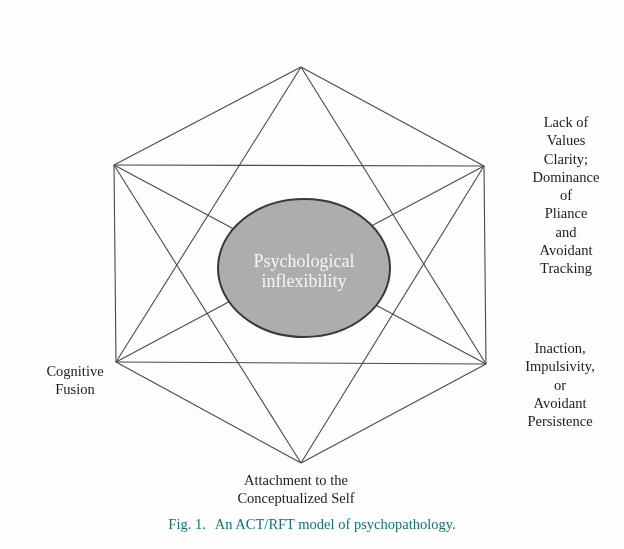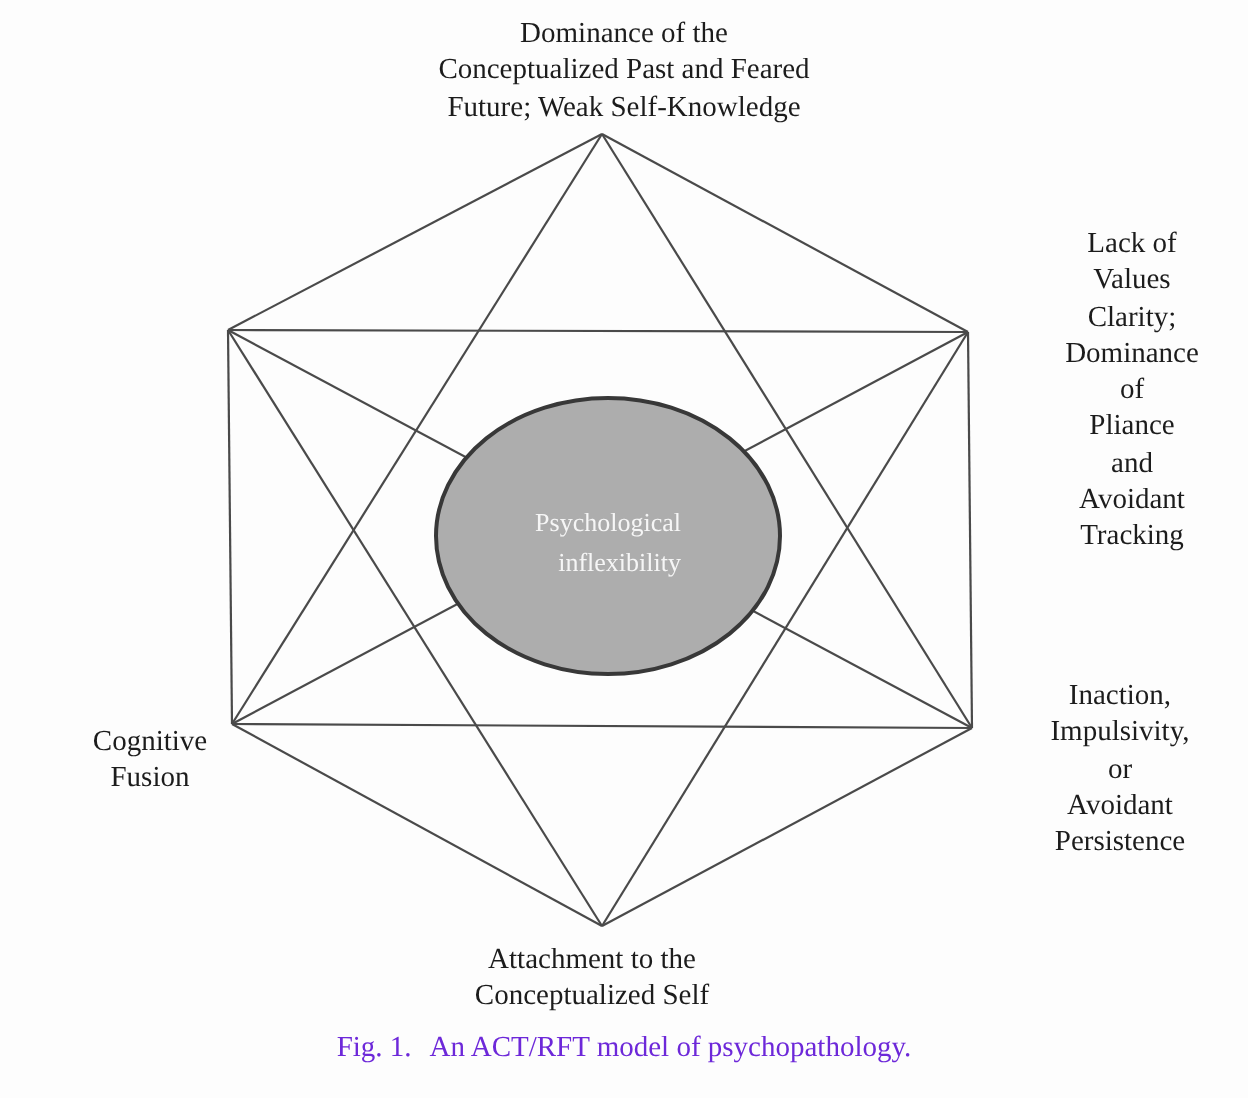--- a/index.html
+++ b/index.html
@@ -29,33 +29,33 @@
   .label-top        { left: 312px; top: 8px;   }
   .label-upper-right{ left: 536px; top: 113px; margin-left: 30px; }
   .label-lower-right{ left: 560px; top: 339px; }
   .label-bottom     { left: 296px; top: 471px; }
   .label-lower-left { left: 75px;  top: 362px; }
   .label-upper-left { left: 70px;  top: 147px; }
   .center-label {
     position: absolute;
     left: 304px; top: 271px;
     transform: translate(-50%, -50%);
-    text-align: right;
-    font-size: 13px;
+    text-align: center;
+    font-size: 18px;
     line-height: 19.5px;
     white-space: pre-line;
     color: #f6f6f6;
   }
   .caption {
     position: absolute;
     left: 312px; top: 516px;
     transform: translateX(-50%);
     font-size: 14.5px;
     white-space: nowrap;
-    color: #6d28d9;
+    color: #0f766e;
   }
   .caption .cap-label { margin-right: 9px; }
 </style>
 </head>
 <body>
 
 <div class="page">
 
   <svg class="diagram-svg" viewBox="0 0 624 549" xmlns="http://www.w3.org/2000/svg">
     <g fill="none" stroke-width="1.1" stroke="#4a4a4a">
@@ -77,23 +77,20 @@
 
       <line x1="114" y1="165" x2="486" y2="364"></line>
       <line x1="484" y1="166" x2="116" y2="362"></line>
     </g>
     <ellipse cx="304" cy="268" rx="86" ry="69" stroke-width="2" fill="#adadad" stroke="#383838"></ellipse>
   </svg>
 
   <div class="center-label">Psychological
 inflexibility</div>
 
-  <div class="node-label label-top">Dominance of the
-Conceptualized Past and Feared
-Future; Weak Self-Knowledge</div>
   <div class="node-label label-upper-right">Lack of Values
 Clarity;
 Dominance of
 Pliance and
 Avoidant
 Tracking</div>
   <div class="node-label label-lower-right">Inaction,
 Impulsivity, or
 Avoidant
 Persistence</div>

